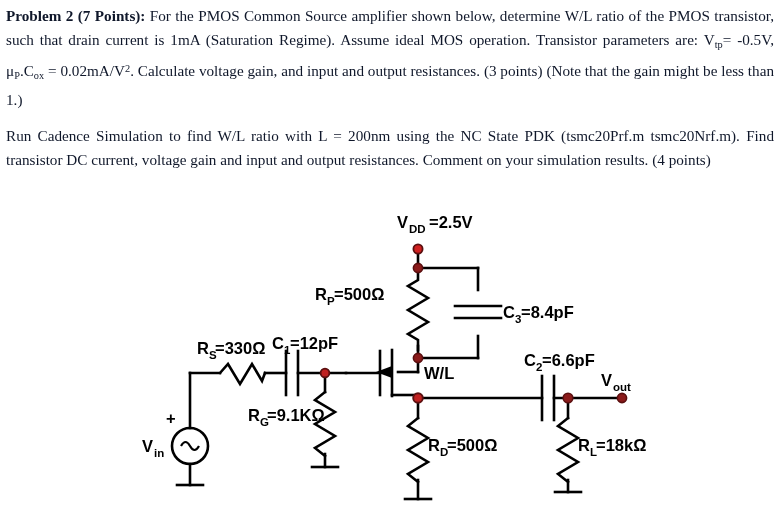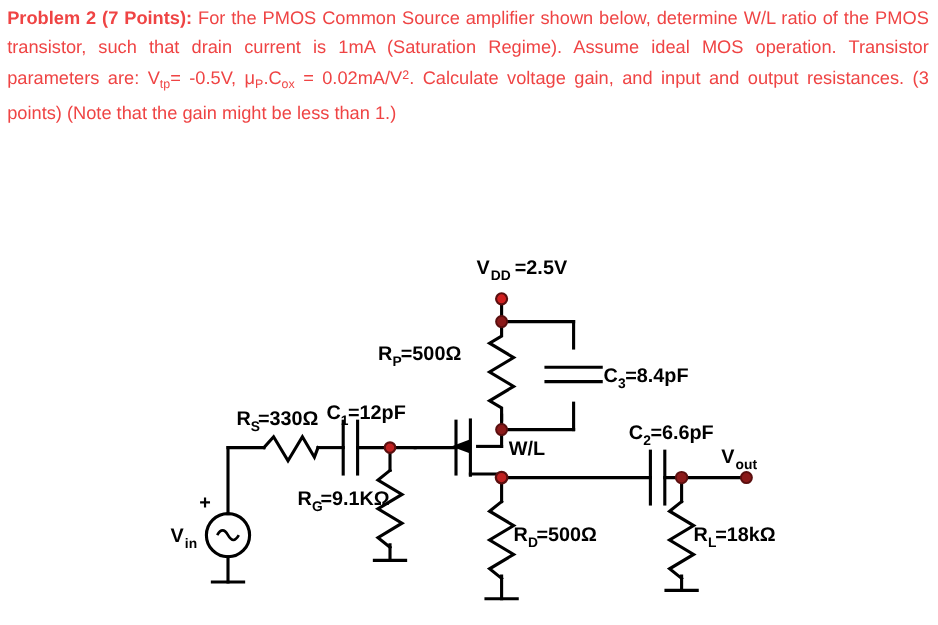--- a/index.html
+++ b/index.html
@@ -15,25 +15,25 @@
     font-family: "Liberation Serif", serif;
     color: #000000;
   }
   #problem-text {
     position: absolute;
     left: 6px;
     top: 4px;
     width: 770px;
   }
   .para {
-    font-family: Liberation Sans, sans-serif;
+    font-family: Liberation Serif, serif;
     font-size: 15.2px;
     line-height: 24px;
     text-align: justify;
-    color: #ef4444;
+    color: #0f172a;
     margin: 0;
   }
   .para.p1 { width: 768px; }
   .para.p2 { width: 768px; margin-top: 12px; }
   .bold { font-weight: bold; }
   sub { font-size: 0.68em; vertical-align: -0.28em; }
   sup { font-size: 0.68em; vertical-align: 0.42em; }
 
   #circuit {
     position: absolute;
@@ -54,20 +54,21 @@
     font-weight: bold;
     font-size: 11.5px;
     fill: #000000;
   }
 </style>
 </head>
 <body>
 
 <div id="problem-text">
   <p class="para p1"><span class="bold">Problem 2 (7 Points):</span><span> For the PMOS Common Source amplifier shown below, determine W/L ratio of the PMOS transistor, such that drain current is 1mA (Saturation Regime). Assume ideal MOS operation. Transistor parameters are: V</span><sub>tp</sub><span>= -0.5V, μ</span><sub>P</sub><span>.C</span><sub>ox</sub><span> = 0.02mA/V</span><sup>2</sup><span>. Calculate voltage gain, and input and output resistances. (3 points) (Note that the gain might be less than 1.)</span></p>
+  <p class="para p2">Run Cadence Simulation to find W/L ratio with L = 200nm using the NC State PDK (tsmc20Prf.m tsmc20Nrf.m). Find transistor DC current, voltage gain and input and output resistances. Comment on your simulation results. (4 points)</p>
 </div>
 
 <div id="circuit">
 <svg width="782" height="325" viewBox="0 0 782 325" xmlns="http://www.w3.org/2000/svg">
   <g stroke="#000000" stroke-width="2.6" fill="none" stroke-linecap="square">
 
     <line x1="418" y1="54" x2="418" y2="72"></line>
 
     <line x1="418" y1="72" x2="478" y2="72"></line>
     <line x1="478" y1="72" x2="478" y2="94"></line>

